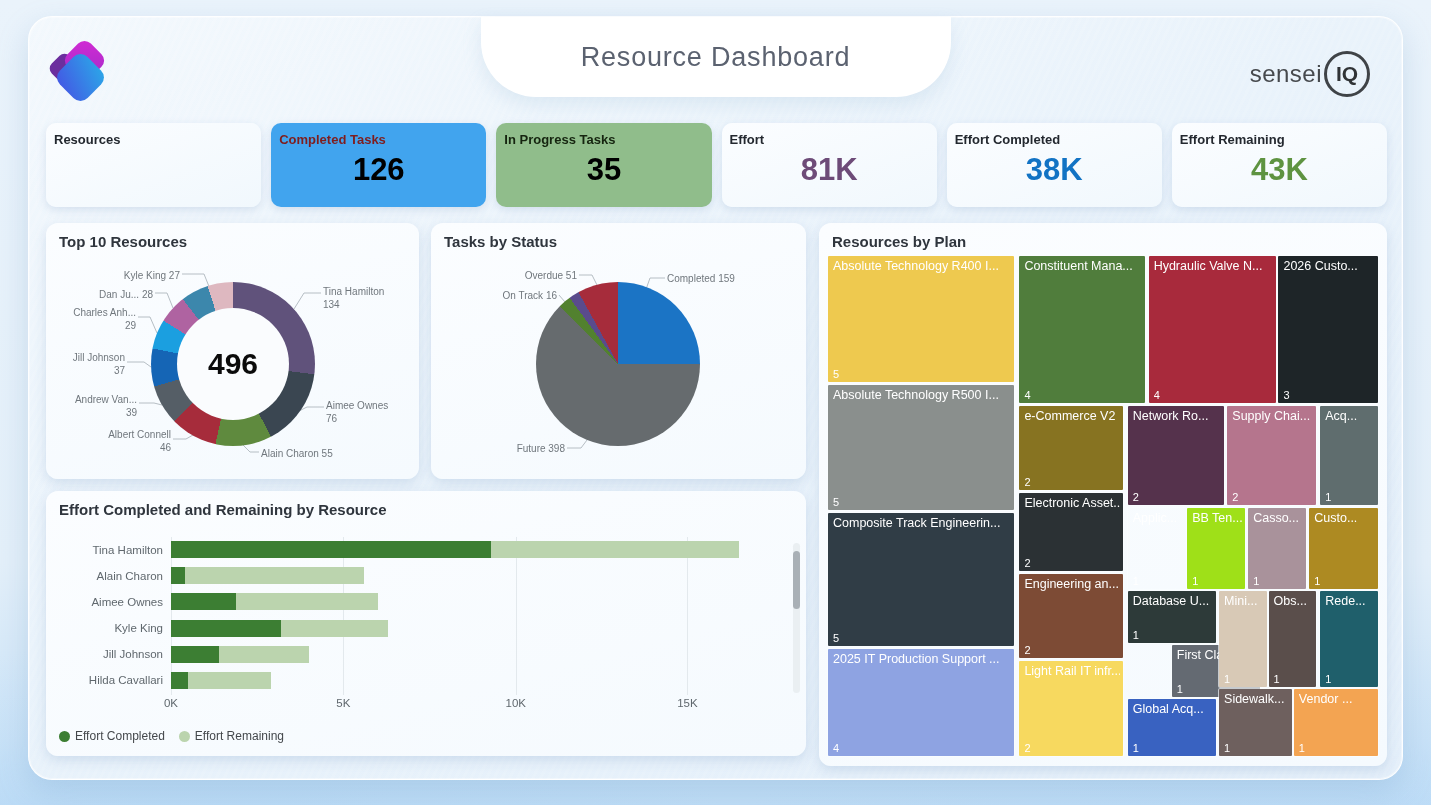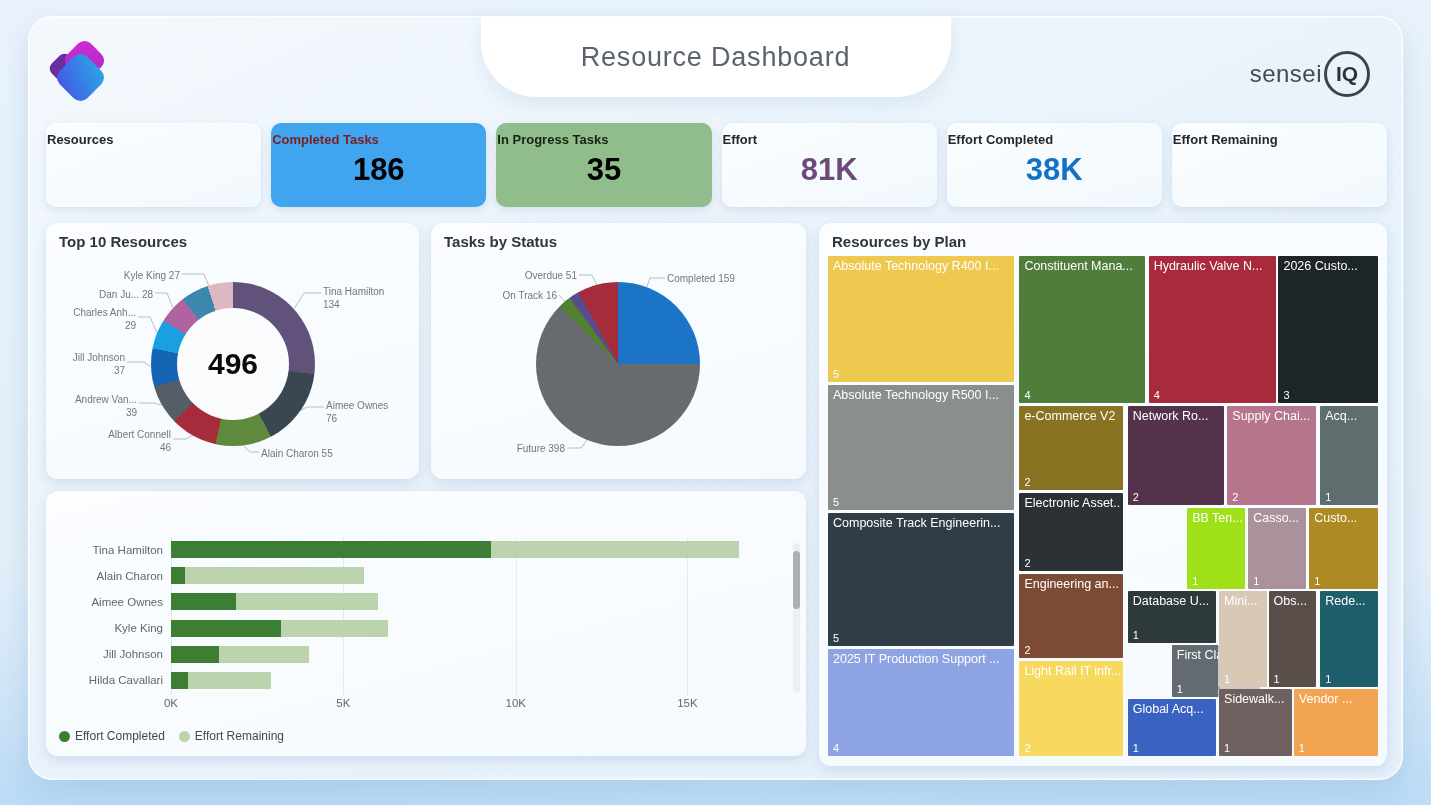--- a/index.html
+++ b/index.html
@@ -28,21 +28,21 @@
   .lg-purple { width:25px; height:25px; border-radius:7px; background:#6B2E9E; left:1px; top:15px; }
   .lg-magenta { width:33px; height:33px; border-radius:9px; background:linear-gradient(135deg,#D42BD4,#9F2BC9); left:17px; top:3px; }
   .lg-blue { width:39px; height:39px; border-radius:10px; background:linear-gradient(200deg,#2BA8E8,#4456E4); left:10px; top:17px; }
   .brand { position:absolute; right:32px; top:34px; display:flex; align-items:center; gap:2px; }
   .brand-prefix { font-size:24px; color:#46494D; letter-spacing:.5px; }
   .iq-circle { width:46px; height:46px; border:3px solid #3F4347; border-radius:50%;
     display:flex; align-items:center; justify-content:center; font-weight:700; font-size:21px; color:#303336; }
 
   
   .kpi-row { position:absolute; left:17px; top:106px; width:1341px; display:flex; gap:10px; }
-  .kpi { flex:1; height:84px; border-radius:10px; padding:9px 1px;
+  .kpi { flex:1; height:84px; border-radius:10px; padding:9px 8px;
     background:linear-gradient(160deg,#FBFDFF, #F1F8FD); box-shadow:0 3px 8px rgba(140,170,205,.28); }
   .kpi .k-label { font-size:13px; font-weight:700; color:#23282F; }
   .kpi .k-value { text-align:center; font-size:31px; font-weight:700; margin-top:5px; }
   .kpi-dark  { background:#595A5B; box-shadow:0 4px 10px rgba(70,80,95,.4); }
   .kpi-dark .k-label, .kpi-dark .k-value { color:#FFFFFF; }
   .kpi-blue  { background:#41A4EE; }
   .kpi-blue .k-label { color:#7f1d1d; } .kpi-blue .k-value { color:#000000; }
   .kpi-green { background:#90BD8B; }
   .kpi-green .k-label { color:#15240F; } .kpi-green .k-value { color:#000000; }
   .v-purple { color:#6D4B78; } .v-blue { color:#1273C4; } .v-green { color:#5E9341; }
@@ -122,36 +122,37 @@
       <span class="brand-prefix">sensei</span>
       <span class="iq-circle">IQ</span>
     </div>
 
     <div class="kpi-row">
       <div class="kpi">
         <div class="k-label">Resources</div>
       </div>
       <div class="kpi kpi-blue">
         <div class="k-label">Completed Tasks</div>
-        <div class="k-value">186</div>
+        <div class="k-value">126</div>
       </div>
       <div class="kpi kpi-green">
         <div class="k-label">In Progress Tasks</div>
         <div class="k-value">35</div>
       </div>
       <div class="kpi">
         <div class="k-label">Effort</div>
         <div class="k-value v-purple">81K</div>
       </div>
       <div class="kpi">
         <div class="k-label">Effort Completed</div>
         <div class="k-value v-blue">38K</div>
       </div>
       <div class="kpi">
         <div class="k-label">Effort Remaining</div>
+        <div class="k-value v-green">43K</div>
       </div>
     </div>
 
     <div class="card card-top10">
       <div class="card-title">Top 10 Resources</div>
       <svg class="leader-svg">
         <g fill="none" stroke="#B6BEC4" stroke-width="1">
           <polyline points="136,51 158,51 164,66"></polyline>
           <polyline points="109,70 121,70 127,85"></polyline>
           <polyline points="92,94 104,94 111,110"></polyline>
@@ -195,20 +196,21 @@
         </g>
       </svg>
       <div class="donut" style="background: conic-gradient(rgb(27, 116, 197) 0deg, rgb(27, 116, 197) 89.8587deg, rgb(102, 107, 110) 89.8587deg, rgb(102, 107, 110) 314.788deg, rgb(82, 129, 47) 314.788deg, rgb(82, 129, 47) 323.83deg, rgb(90, 75, 140) 323.83deg, rgb(90, 75, 140) 331.177deg, rgb(166, 44, 59) 331.177deg, rgb(166, 44, 59) 360deg);"></div>
       <div class="callout co-r co-overdue">Overdue 51</div>
       <div class="callout co-r co-ontrack">On Track 16</div>
       <div class="callout co-completed">Completed 159</div>
       <div class="callout co-r co-future">Future 398</div>
     </div>
 
     <div class="card card-bars">
+      <div class="card-title">Effort Completed and Remaining by Resource</div>
       <div class="plot">
         <div class="gridline" style="left:0"></div>
         <div class="gridline" style="left:27.8%"></div>
         <div class="gridline" style="left:55.6%"></div>
         <div class="gridline" style="left:83.3%"></div>
         <div class="bar-rows">
             <div class="bar-row">
               <span class="bar-cat">Tina Hamilton</span>
               <div class="bar-track">
                 <div class="bar-seg" style="width: 51.6667%; background: rgb(60, 126, 51);"></div>

